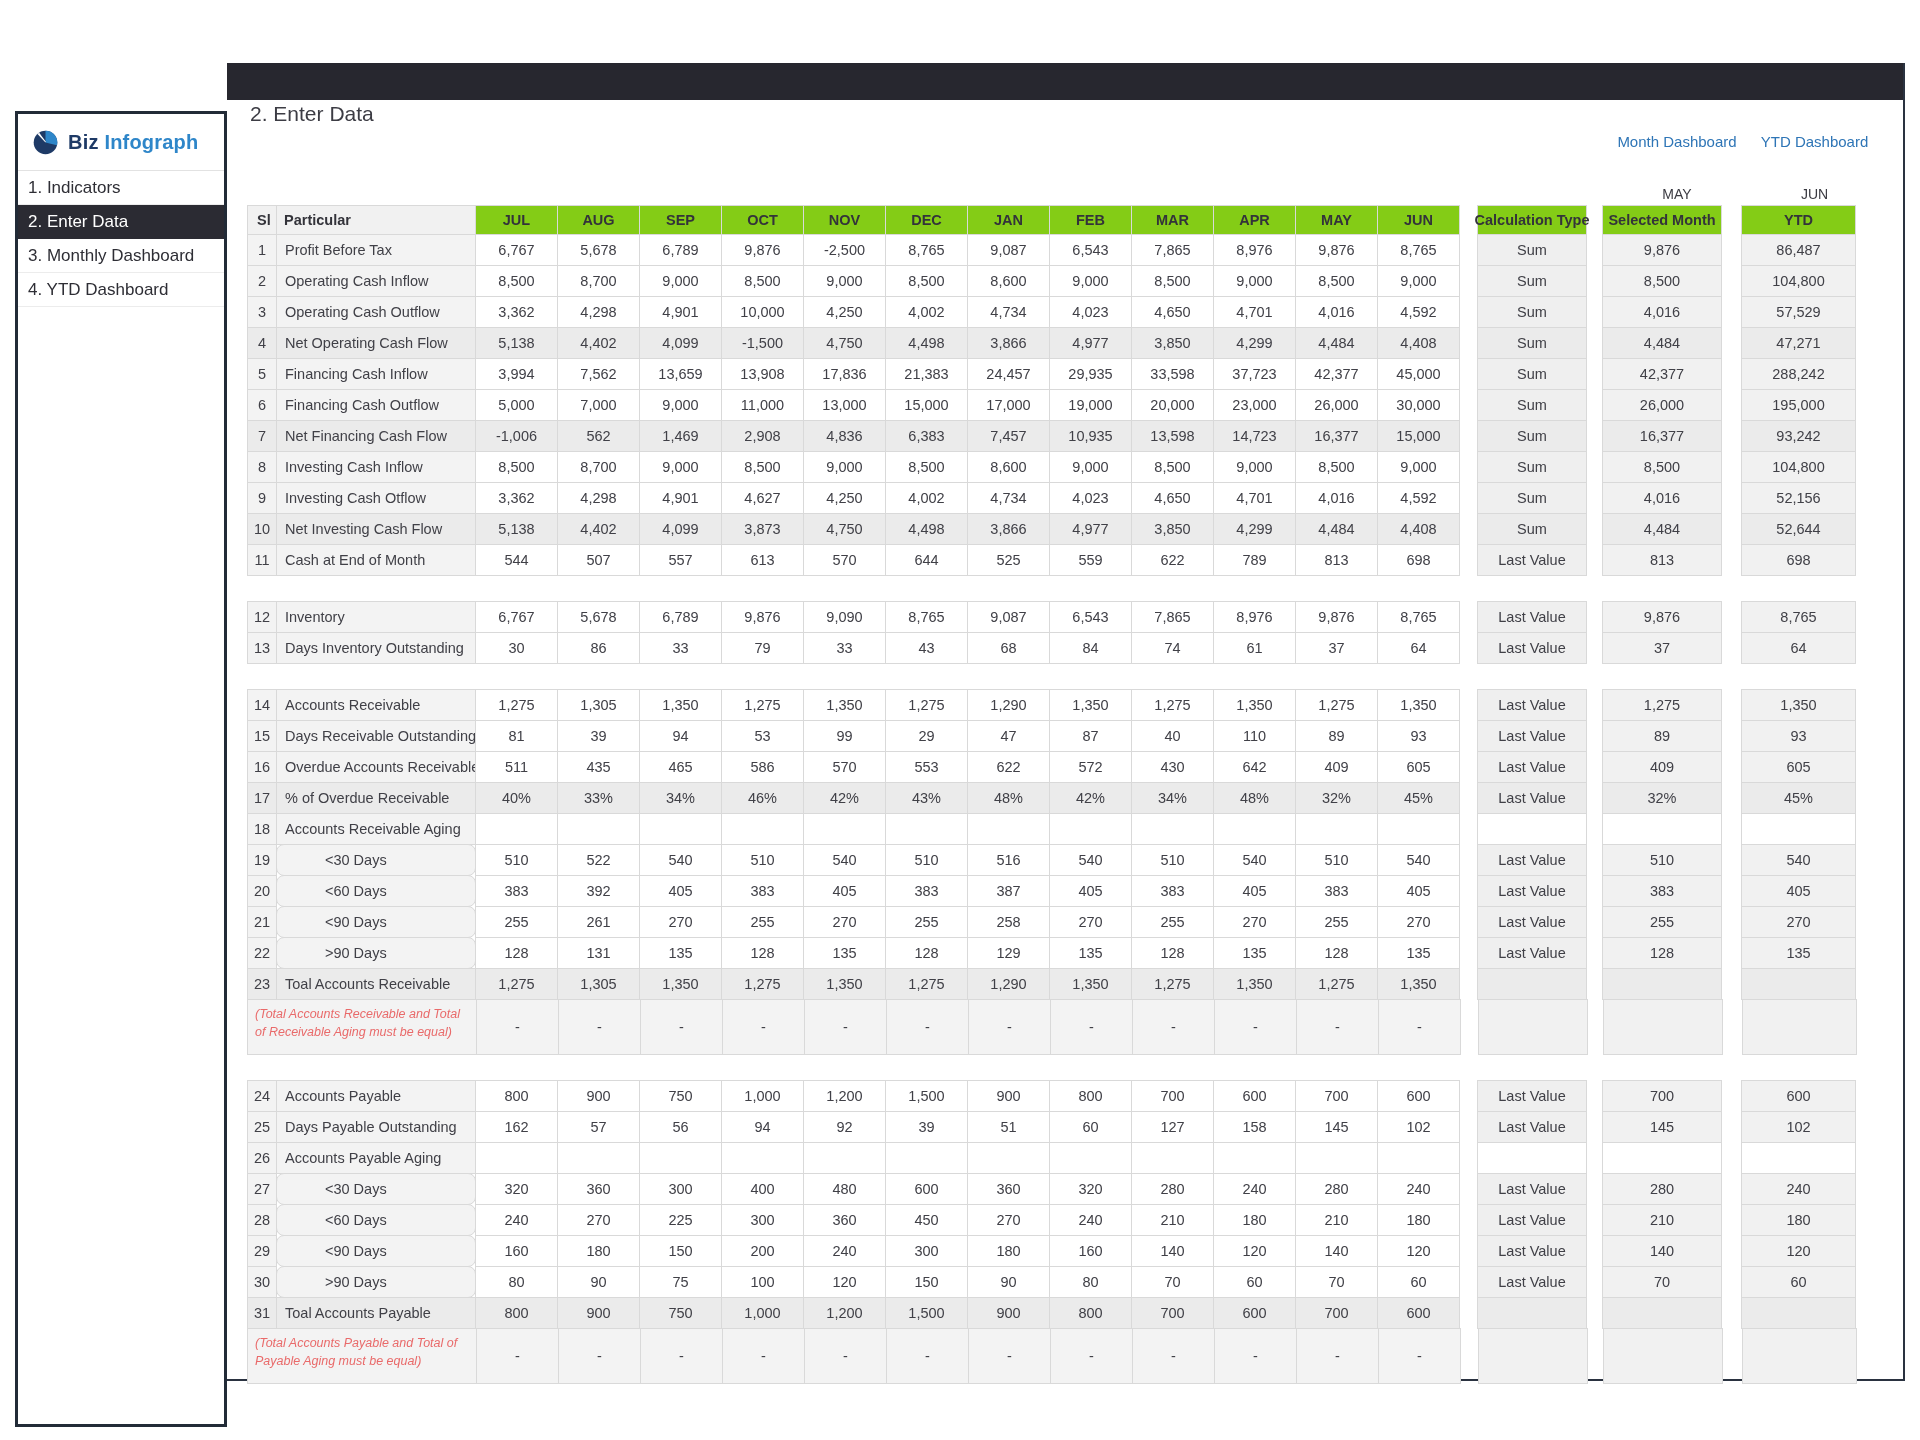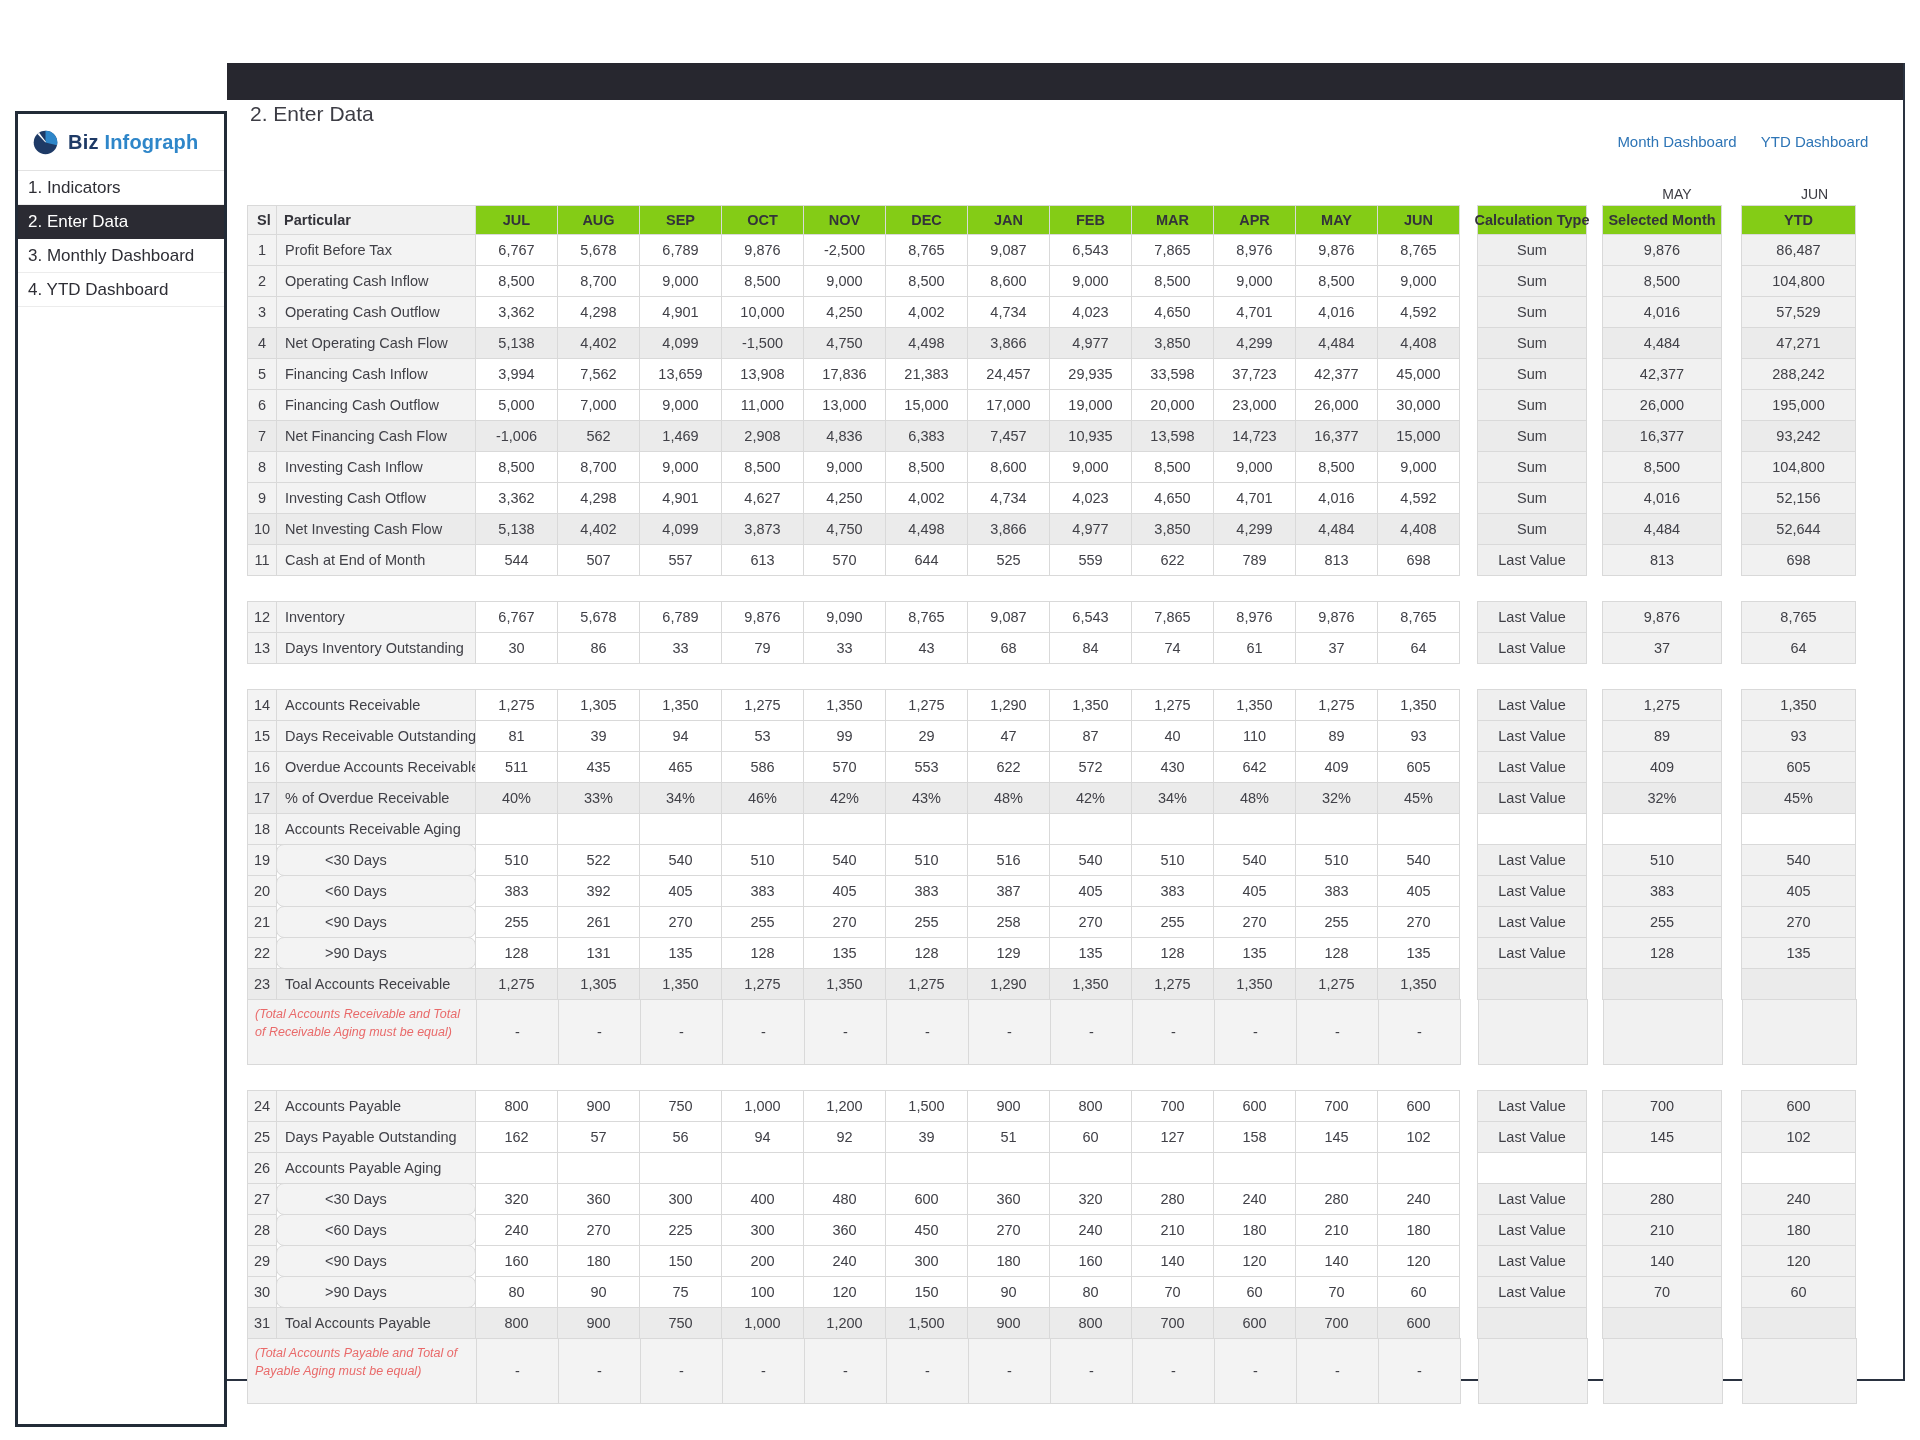--- a/index.html
+++ b/index.html
@@ -48,21 +48,21 @@
   .c.calc{width:110px;flex:0 0 110px;background:#efefef;}
   .c.sel{width:120px;flex:0 0 120px;background:#f1f1f1;}
   .c.ytd{width:115px;flex:0 0 115px;background:#f1f1f1;}
   .c.blank{background:#ffffff;}
   .gap{flex:0 0 auto;border:none;background:transparent;}
   .g1{width:18px;}.g2{width:16px;}.g3{width:20px;}
   .row.hdr .c{height:30px;background:#84cc16;font-weight:bold;color:#33333a;}
   .row.hdr .c.sl,.row.hdr .c.lbl{justify-content:flex-start;padding-left:7px;background:#f1f1f1;}
   .row.hdr .c.sl{padding-left:9px;}
   .row.shaded .c{background:#ebebeb;}
-  .row.note .c{height:66px;background:#f3f3f3;}
+  .row.note .c{height:56px;background:#f3f3f3;}
   .row.note .note-lbl{width:230px;flex:0 0 230px;justify-content:flex-start;align-items:flex-start;
      padding:5px 6px 0 7px;font-size:12.5px;font-style:italic;color:#e96a6a;white-space:normal;
      line-height:1.45;}
   .row.note .c.calc,.row.note .c.sel,.row.note .c.ytd{background:#f1f1f1;}
 </style>
 </head>
 <body>
 
 <div class="screen">
 

